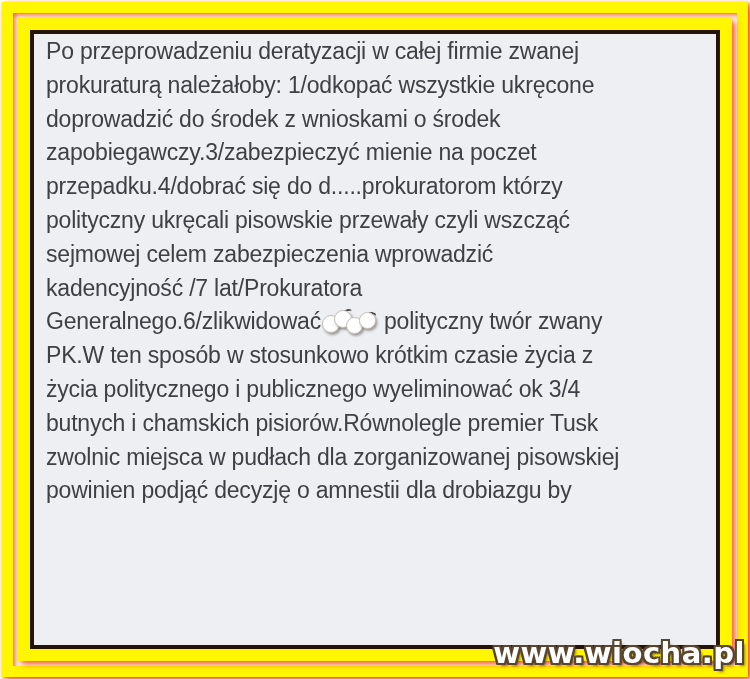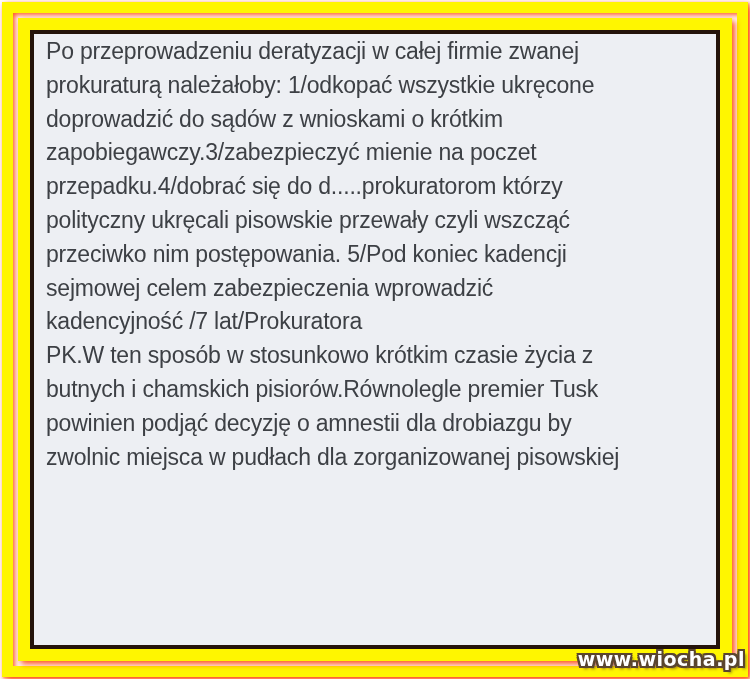--- a/index.html
+++ b/index.html
@@ -80,21 +80,21 @@
   }
   .sticker .c1 { left: 0px;  top: 7px; width: 18px; height: 18px; }
   .sticker .c2 { left: 12px; top: 2px; width: 18px; height: 18px; }
   .sticker .c3 { left: 24px; top: 9px; width: 17px; height: 17px; }
   .sticker .c4 { left: 37px; top: 4px; width: 17px; height: 17px; }
   .watermark {
     position: absolute;
     right: 5px; bottom: 9px;
     font-family: "DejaVu Sans", sans-serif;
     font-weight: bold;
-    font-size: 19px;
+    font-size: 29px;
     letter-spacing: 0.5px;
     color: var(--watermark-fill);
     text-shadow:
       -2px -2px 0 var(--watermark-outline),
        2px -2px 0 var(--watermark-outline),
       -2px  2px 0 var(--watermark-outline),
        2px  2px 0 var(--watermark-outline),
       -2px  0   0 var(--watermark-outline),
        2px  0   0 var(--watermark-outline),
        0   -2px 0 var(--watermark-outline),
@@ -107,31 +107,32 @@
 <body>
 
 <div class="meme">
   <div class="frame-outer">
     <div class="white-gap">
       <div class="frame-inner">
         <div class="panel">
           <div class="post-text" id="post-text">
               <div class="line">Po przeprowadzeniu deratyzacji w całej firmie zwanej</div>
               <div class="line">prokuraturą należałoby: 1/odkopać wszystkie ukręcone</div>
-              <div class="line">doprowadzić do sądów z wnioskami o krótkim</div>
+              <div class="line">doprowadzić do środek z wnioskami o środek</div>
               <div class="line">zapobiegawczy.3/zabezpieczyć mienie na poczet</div>
               <div class="line">przepadku.4/dobrać się do d.....prokuratorom którzy</div>
               <div class="line">polityczny ukręcali pisowskie przewały czyli wszcząć</div>
-              <div class="line">przeciwko nim postępowania. 5/Pod koniec kadencji</div>
               <div class="line">sejmowej celem zabezpieczenia wprowadzić</div>
               <div class="line">kadencyjność /7 lat/Prokuratora</div>
+              <div class="line"><span>Generalnego.6/zlikwidować</span><span class="sticker"><span class="speck s1"></span><span class="speck s2"></span><span class="circle c1"></span><span class="circle c2"></span><span class="circle c3"></span><span class="circle c4"></span></span><span>polityczny twór zwany</span></div>
               <div class="line">PK.W ten sposób w stosunkowo krótkim czasie życia z</div>
+              <div class="line">życia politycznego i publicznego wyeliminować ok 3/4</div>
               <div class="line">butnych i chamskich pisiorów.Równolegle premier Tusk</div>
+              <div class="line">zwolnic miejsca w pudłach dla zorganizowanej pisowskiej</div>
               <div class="line">powinien podjąć decyzję o amnestii dla drobiazgu by</div>
-              <div class="line">zwolnic miejsca w pudłach dla zorganizowanej pisowskiej</div>
             </div>
         </div>
       </div>
     </div>
   </div>
 </div>
 
 <div class="watermark">www.wiocha.pl</div>
 
 </body></html>

